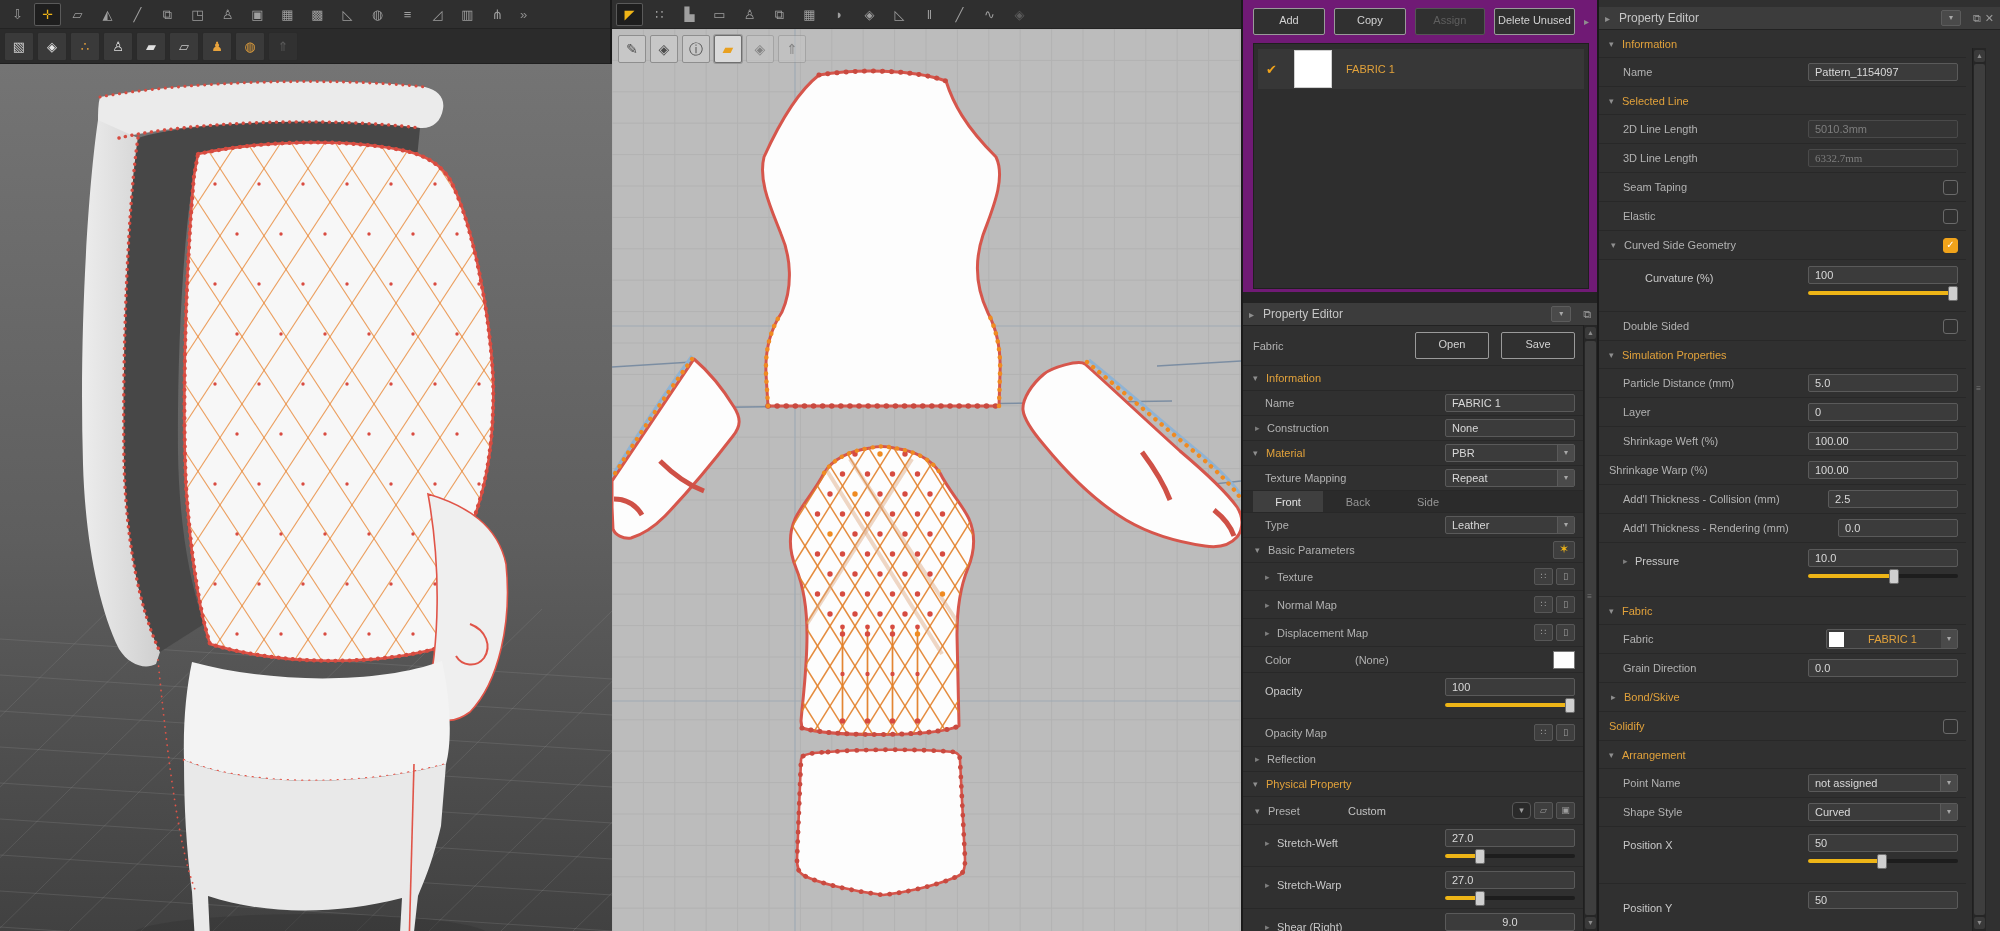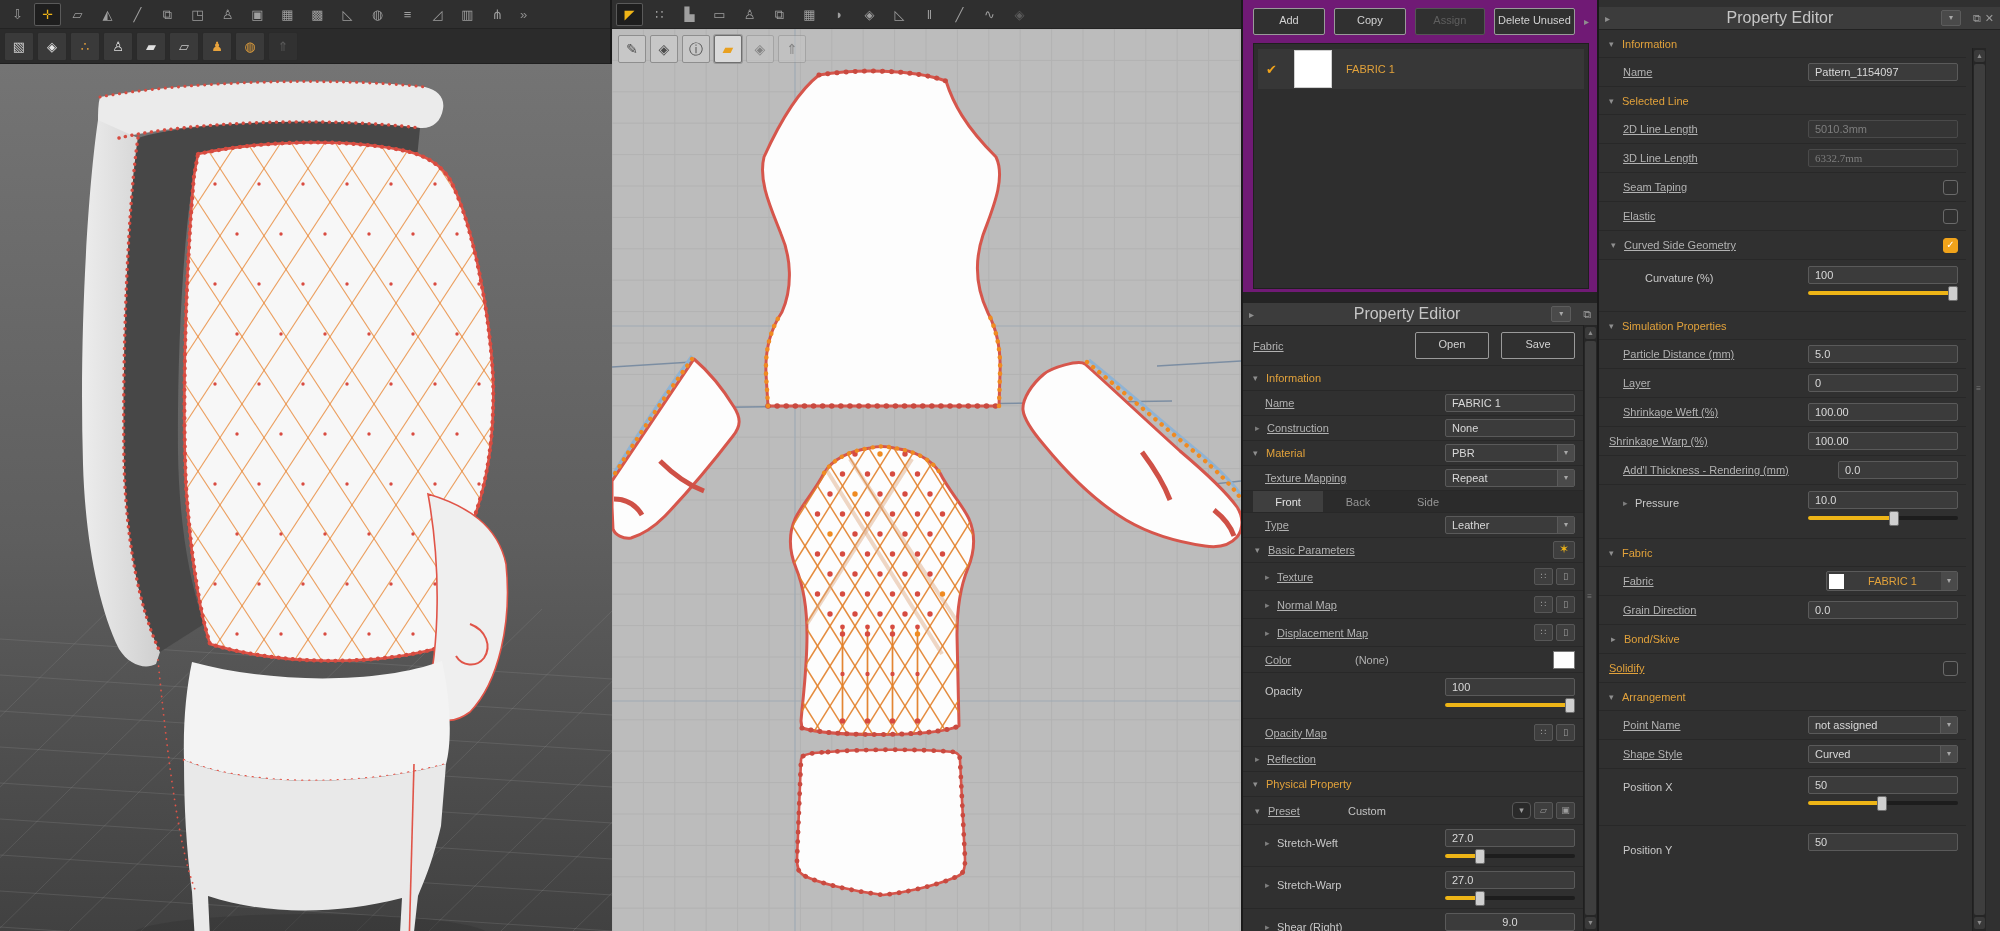--- a/index.html
+++ b/index.html
@@ -22,28 +22,28 @@
   
   #canvas2d{flex:1;position:relative;background:#bcbcbc;}
   #canvasBtns{position:absolute;left:6px;top:6px;display:flex;gap:4px;}
   #canvasBtns .tbtn{width:26px;height:26px;background:#c7c7c7;border:1px solid #8e8e8e;color:#4c4c4c;font-size:14px;}
   #canvasBtns .tbtn.sel{background:#dadada;border:1px solid #6f6f6f;box-shadow:0 0 0 1px #9a9a9a;color:#e8a020;}
   #canvasBtns .tbtn.dis{opacity:.5;}
   
   .panel{background:#303030;font-size:11px;}
   .phead{height:22px;background:#3c3c3c;display:flex;align-items:center;padding:0 6px;color:#c6c6c6;border-bottom:1px solid #222;}
   .phead .collapse{color:#8f8f8f;font-size:10px;width:14px;}
-  .phead .title{flex:1;text-align:center;font-size:16px;}
+  .phead .title{flex:1;text-align:left;font-size:12px;}
   .phead .ddmini{width:18px;height:14px;background:#4a4a4a;border:1px solid #5c5c5c;border-radius:2px;color:#a8a8a8;font-size:8px;text-align:center;line-height:13px;margin-right:8px;}
   .phead .wicon{color:#9a9a9a;font-size:11px;margin-left:4px;}
   .prow{display:flex;align-items:center;border-bottom:1px solid #282828;color:#b2b2b2;padding:0 8px 0 10px;box-sizing:border-box;}
   .tri{color:#8f8f8f;font-size:9px;width:13px;flex:none;}
   .subtri{color:#7f7f7f;font-size:9px;width:12px;flex:none;}
   .sectlbl{color:#e2a23b;}
-  .rlbl{flex:1;white-space:nowrap;overflow:hidden;text-decoration:underline;}
+  .rlbl{flex:1;white-space:nowrap;overflow:hidden;}
   .field{background:#3b3b3b;border:1px solid #5a5a5a;color:#d9d9d9;height:18px;font-size:11px;padding:0 6px;border-radius:2px;box-sizing:border-box;font-family:"Liberation Sans",sans-serif;}
   .field.dim{color:#7e7e7e;border-color:#4a4a4a;background:#353535;}
   .dd{display:flex;align-items:center;background:#3b3b3b;border:1px solid #5a5a5a;border-radius:2px;height:18px;box-sizing:border-box;}
   .dd .ddval{flex:1;padding:0 6px;color:#d9d9d9;white-space:nowrap;overflow:hidden;}
   .dd .ddbtn{width:16px;height:16px;background:#4a4a4a;color:#a8a8a8;font-size:8px;text-align:center;line-height:15px;border-left:1px solid #5a5a5a;flex:none;}
   .cb{width:13px;height:13px;border:1px solid #6a6a6a;border-radius:3px;background:transparent;flex:none;font-size:10px;line-height:12px;text-align:center;color:#fff;}
   .cb.on{background:#f0a31b;border-color:#f0a31b;font-weight:bold;}
   .slider{position:relative;height:4px;background:#1d1d1d;border-radius:2px;margin-top:7px;}
   .fill{position:absolute;left:0;top:0;height:4px;background:#eeb517;border-radius:2px;}
   .fill::after{content:"";position:absolute;right:-4px;top:-5px;width:8px;height:13px;background:#cfcfcf;border:1px solid #6f6f6f;border-radius:2px;}
@@ -841,39 +841,47 @@
         <div class="sl" style="padding-left:36px">
             <span>Curvature (%)</span>
           </div>
         <div style="width:150px;padding-top:6px">
           <input class="field" style="width: 100%;" readonly="" value="100">
           <div class="slider">
               <div class="fill" style="width: 97%;"></div>
             </div>
         </div>
       </div>
+      <div class="prow" style="height:29px;padding-left:24px">
+        <span class="rlbl">Double Sided</span>
+        <span class="cb"></span>
+      </div>
       <div class="prow sect" style="height:28px">
         <span class="tri">▾</span>
           <span class="sectlbl">Simulation Properties</span>
       </div>
       <div class="prow" style="height:29px;padding-left:24px">
         <span class="rlbl">Particle Distance (mm)</span>
         <input class="field" style="width: 150px;" readonly="" value="5.0">
       </div>
       <div class="prow" style="height:29px;padding-left:24px">
         <span class="rlbl">Layer</span>
         <input class="field" style="width: 150px;" readonly="" value="0">
       </div>
       <div class="prow" style="height:29px;padding-left:24px">
         <span class="rlbl">Shrinkage Weft (%)</span>
         <input class="field" style="width: 150px;" readonly="" value="100.00">
       </div>
       <div class="prow" style="height:29px;">
         <span class="rlbl">Shrinkage Warp (%)</span>
         <input class="field" style="width: 150px;" readonly="" value="100.00">
+      </div>
+      <div class="prow" style="height:29px;padding-left:24px">
+        <span class="rlbl">Add'l Thickness - Collision (mm)</span>
+        <input class="field" style="width: 130px;" readonly="" value="2.5">
       </div>
       <div class="prow" style="height:29px;padding-left:24px">
         <span class="rlbl">Add'l Thickness - Rendering (mm)</span>
         <input class="field" style="width: 120px;" readonly="" value="0.0">
       </div>
       <div class="srow" style="height:54px">
         <div class="sl" style="padding-left:14px">
             <span class="subtri">▸</span>
             <span>Pressure</span>
           </div>

